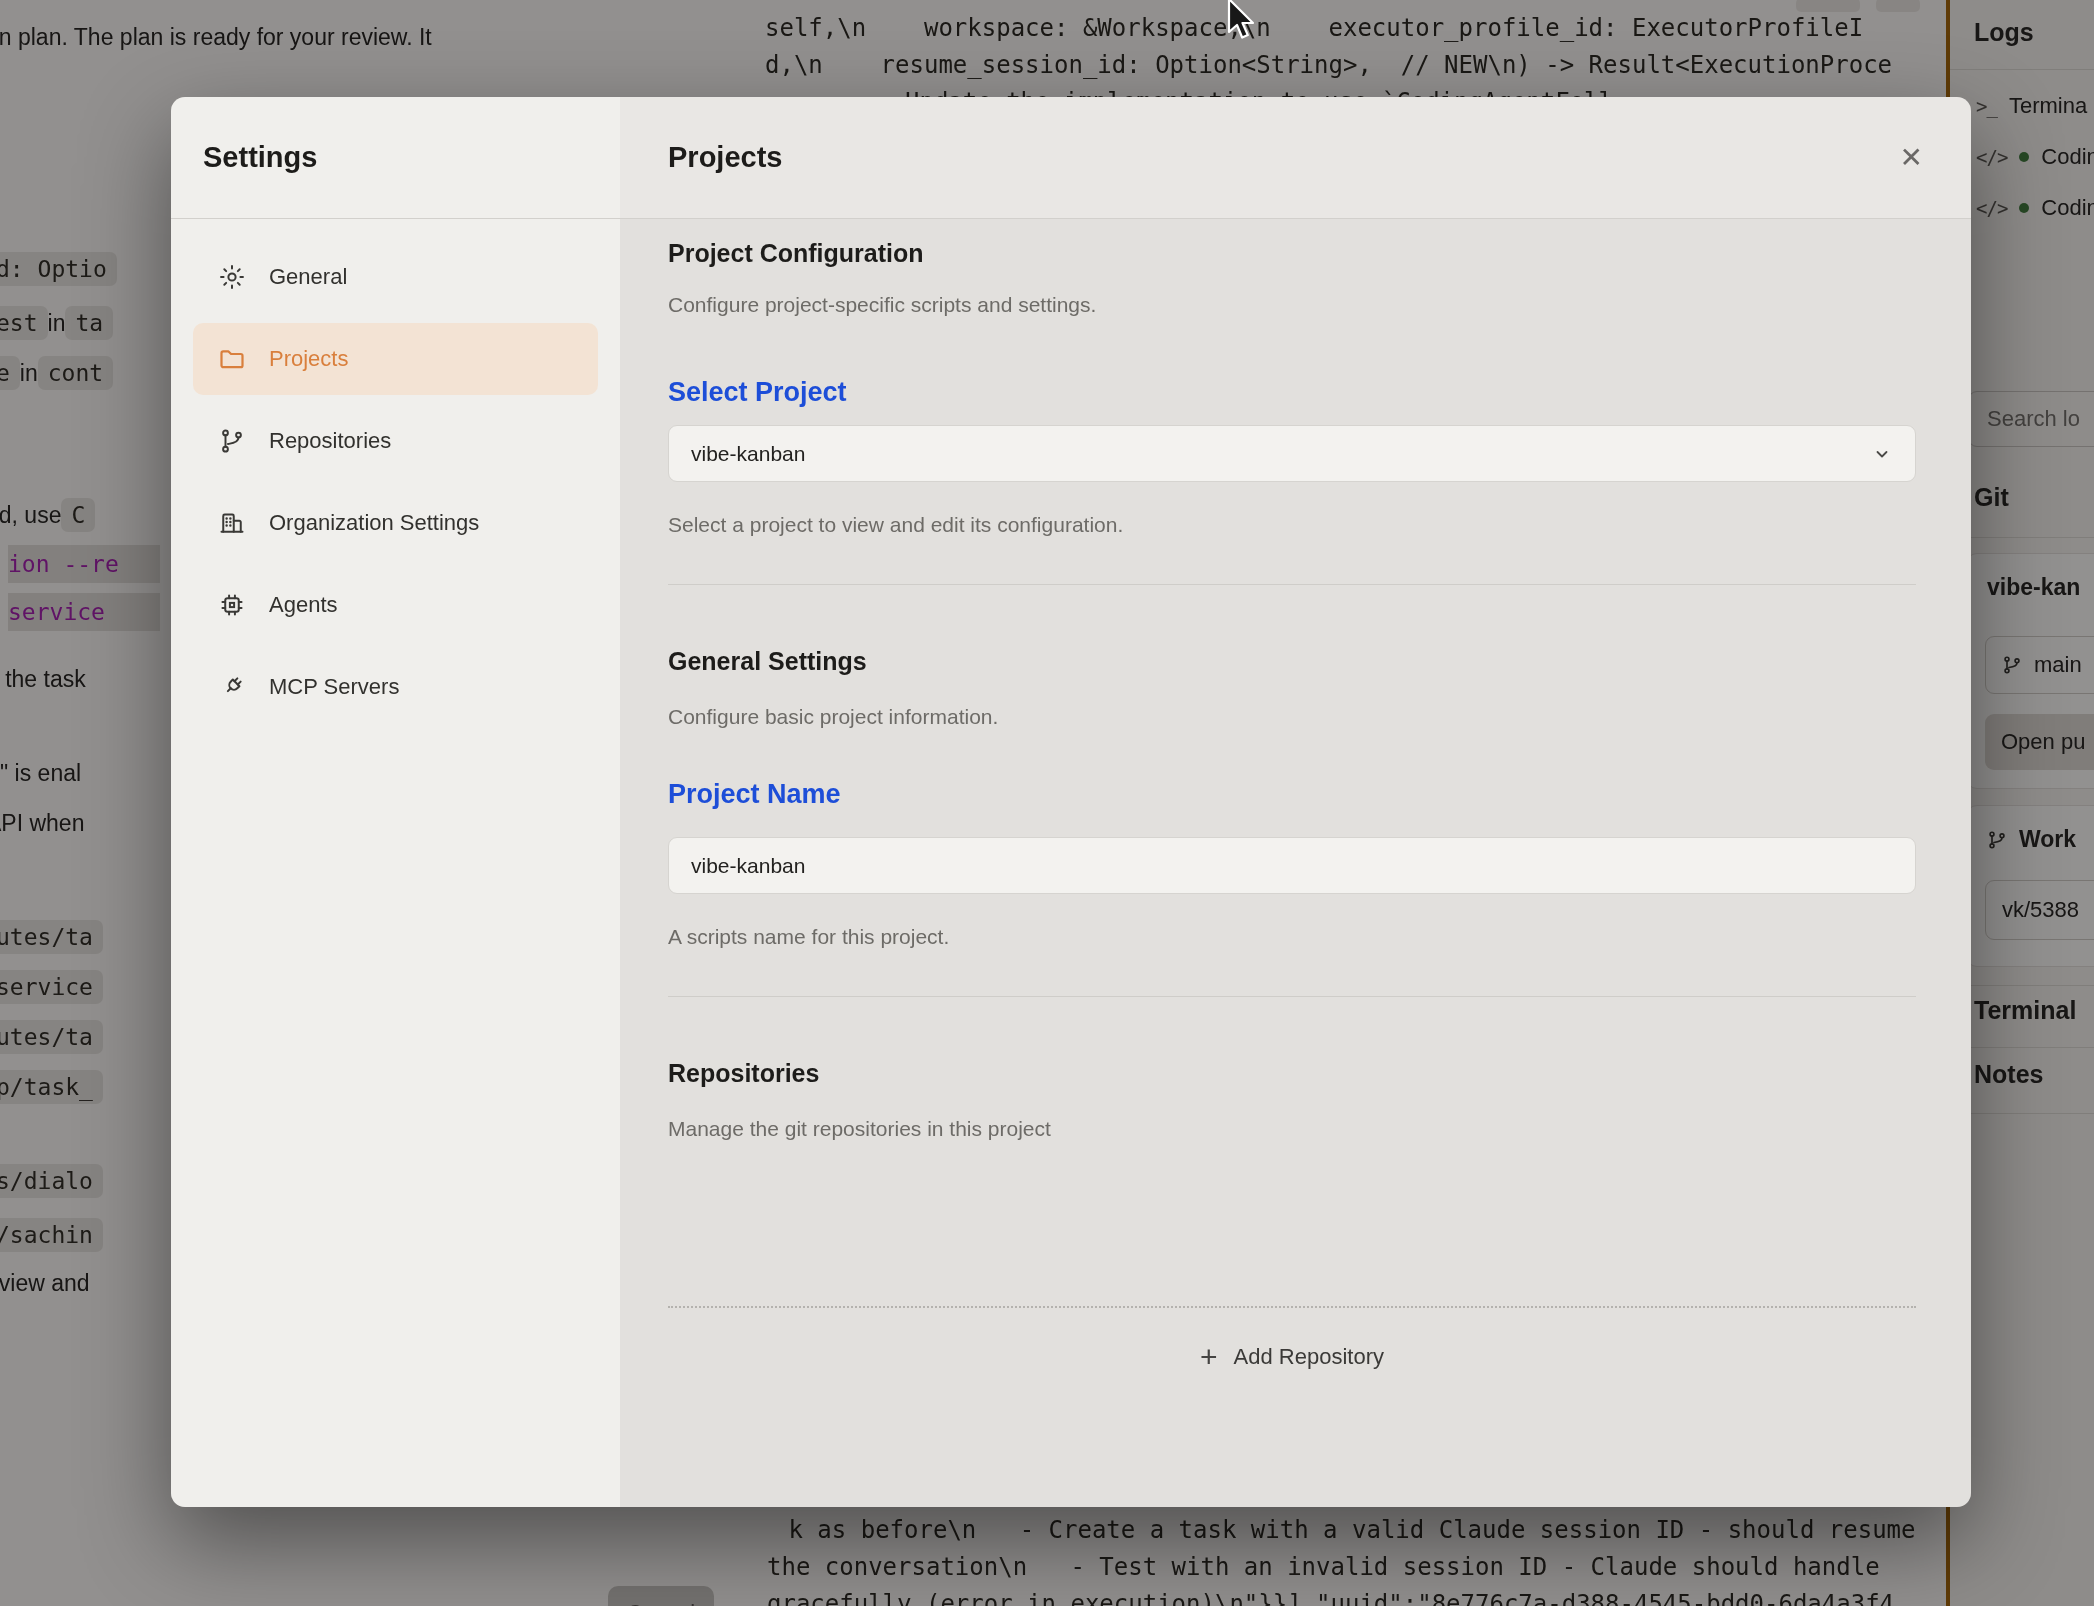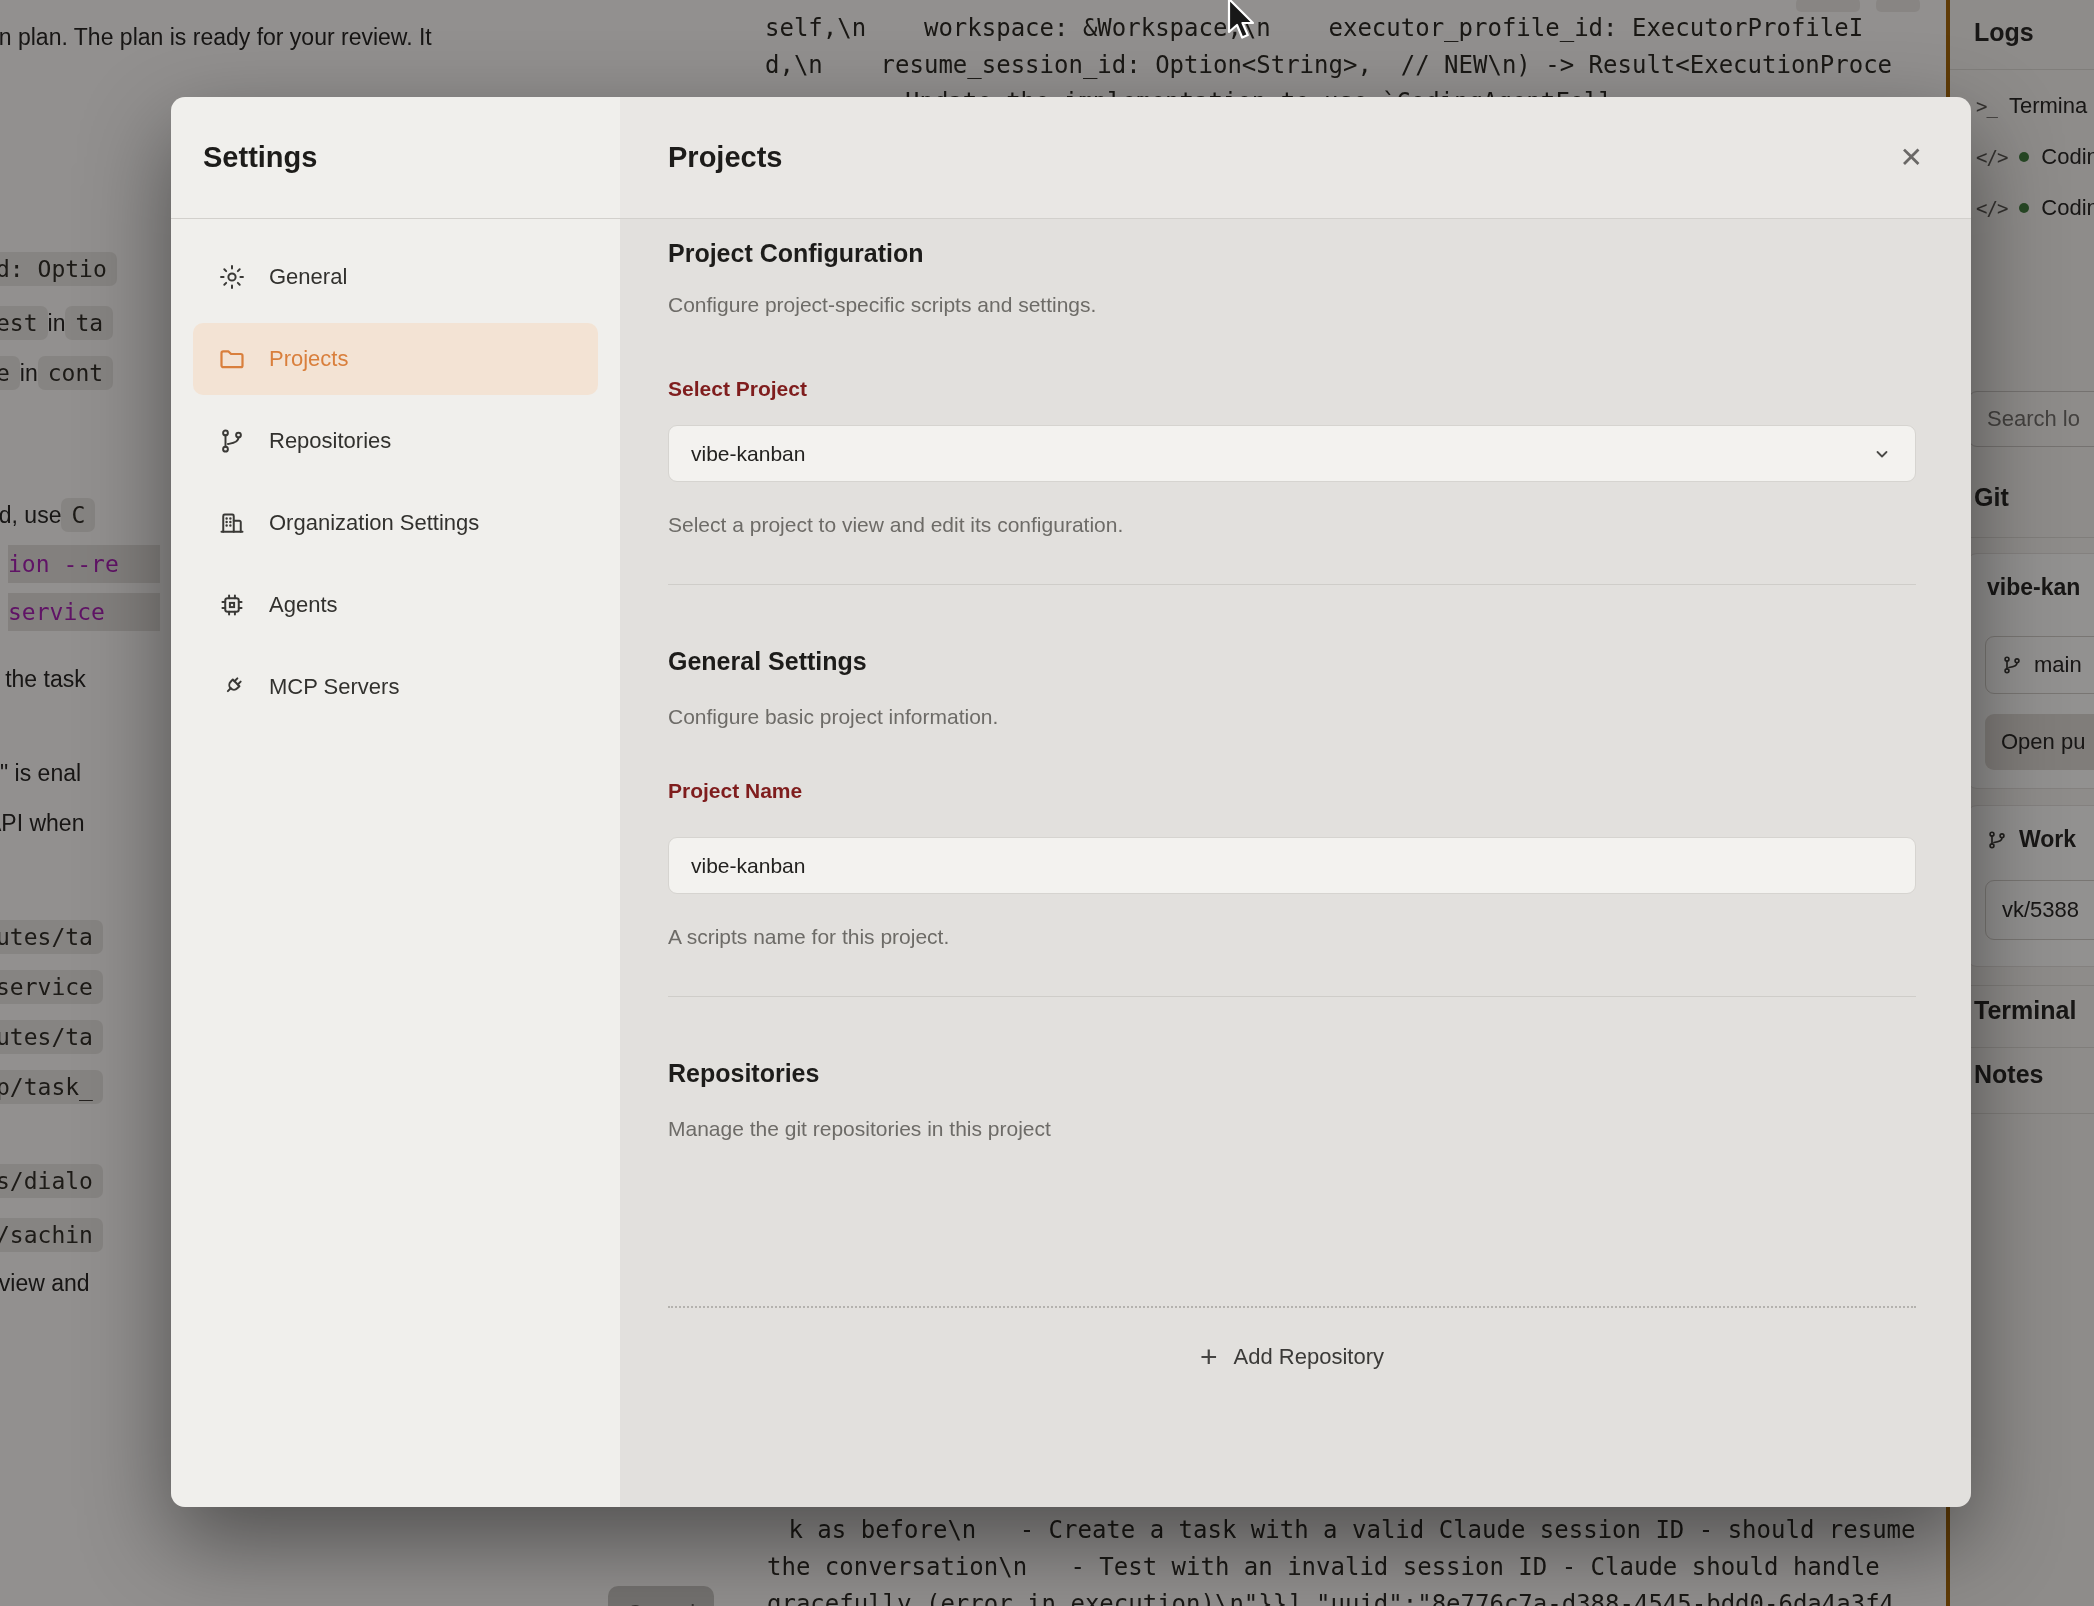--- a/index.html
+++ b/index.html
@@ -60,21 +60,21 @@
   .maincol{flex:1;display:flex;flex-direction:column;min-width:0;}
   .m-head{height:121px;flex:none;background:#e9e7e4;border-bottom:1px solid #d2d0cc;
         display:flex;align-items:center;justify-content:space-between;padding:0 42px 0 48px;}
   .m-title{font-size:29px;font-weight:bold;color:#1d1c1a;}
   .m-close{border:none;background:none;font-size:28px;color:#6a6866;cursor:pointer;line-height:1;
         font-family:"Liberation Sans",sans-serif;}
   .m-body{flex:1;background:#e2e0dd;position:relative;}
   .abs{position:absolute;left:48px;}
   .sec-title{font-size:25px;font-weight:bold;color:#1d1c1a;}
   .sec-desc{font-size:21px;color:#6d6b67;}
-  .fld-label{font-size:21px;font-weight:bold;color:#7f1d1d;}
+  .fld-label{font-size:27px;font-weight:bold;color:#1d4ed8;}
   .control{width:1248px;height:57px;box-sizing:border-box;background:#f3f2ef;
         border:1px solid #d6d4d0;border-radius:9px;display:flex;align-items:center;
         justify-content:space-between;padding:0 22px;font-size:21px;color:#232220;}
   .control input{border:none;background:transparent;font-size:21px;color:#232220;width:100%;
         font-family:"Liberation Sans",sans-serif;outline:none;padding:0;}
   .divider{position:absolute;left:48px;width:1248px;border-top:1px solid #cfcdc9;}
   .dotted{position:absolute;left:48px;width:1248px;border-top:2px dotted #b4b2ae;}
   .center-line{position:absolute;left:48px;width:1248px;text-align:center;}
   .addbtn{display:inline-flex;align-items:center;gap:16px;border:none;background:none;
         font-size:22px;color:#3b3a38;cursor:pointer;font-family:"Liberation Sans",sans-serif;}

